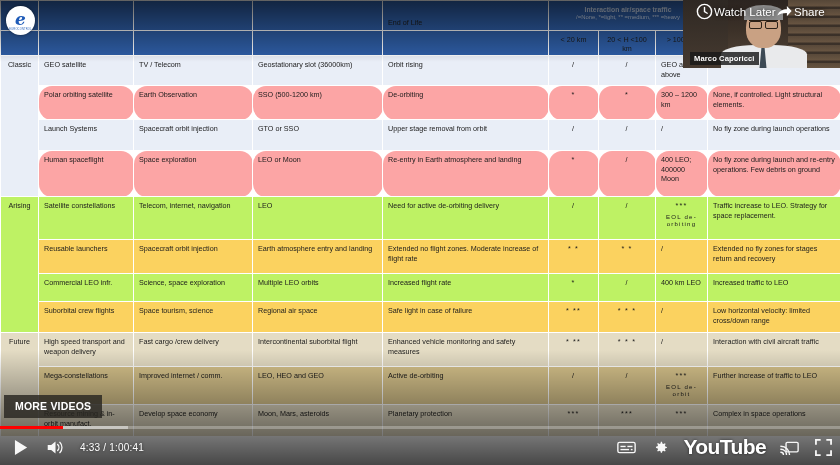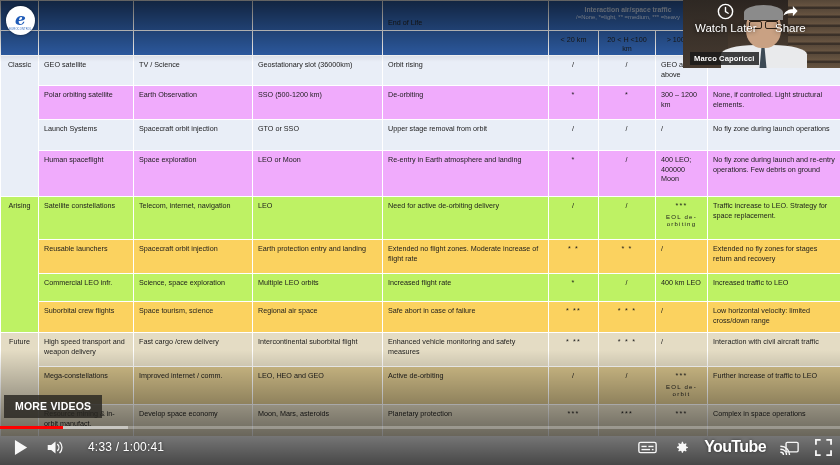--- a/index.html
+++ b/index.html
@@ -61,21 +61,21 @@
     font-size: 7.6px;
     font-weight: 400;
     color: #222;
   }
   .cat-classic  { background: #8fadda; text-align: center; }
   .cat-arising  { background: #fcd674; }
   .cat-future   { background: #d8c48c; }
 
   
   .c-lt td { background: #e9eef7; }
-  .c-dk td { background: #f0abfc; }
+  .c-dk td { background: #fca5a5; border-radius: 13px; }
   .a-lt td { background: #bef264; }
   .a-dk td { background: #fbd25f; }
   .f-lt td { background: #e4dcc4; }
   .f-dk td { background: #d8c48c; }
   .sm  { font-size: 6.1px; display:block; margin-top:2px; }
   .stars { text-align: center; letter-spacing: 1.2px; font-size: 7.4px; }
 
   
   
   #top-shade {
@@ -110,21 +110,21 @@
     margin-top: -3px;
   }
   #channel-avatar .e-sub {
     position: absolute; bottom: 4px; left: 0; right: 0;
     text-align: center; font-size: 2.6px; color: #1e5bb8; letter-spacing: .2px;
   }
 
   
   .top-action {
     position: absolute; top: 2px;
-    display: flex; flex-direction: column; align-items: center;
+    display: flex; align-items: center;
     color: #fff; font-size: 11.5px;
     text-shadow: 0 0 4px rgba(0,0,0,.8);
     cursor: pointer;
   }
   .top-action svg { margin-bottom: 1px; }
   #watch-later { left: 695px; }
   #share-btn   { left: 775px; }
 
   
   #video-frame {
@@ -210,27 +210,27 @@
     display: flex; align-items: center;
     color: #fff;
   }
   .ctrl {
     width: 34px; height: 36px;
     display: flex; align-items: center; justify-content: center;
     cursor: pointer; opacity: .95;
   }
   #play-btn { margin-left: 4px; }
   #time-display {
-    font-size: 12px; color: #fff; margin-left: 16px;
+    font-size: 10px; color: #fff; margin-left: 8px;
     letter-spacing: .2px; text-shadow: 0 0 3px rgba(0,0,0,.6);
   }
   #spacer { flex: 1; }
   #yt-logo {
     font-family: "Liberation Sans", sans-serif;
-    font-weight: 700; font-size: 16px; letter-spacing: -.6px;
+    font-weight: 700; font-size: 21px; letter-spacing: -.6px;
     color: #ffffff; margin: 12px 6px; cursor: pointer;
     text-shadow: 0 0 3px rgba(0,0,0,.6);
   }
 </style>
 </head>
 <body>
 
 <div id="stage">
 
   <div id="slide">
@@ -268,21 +268,21 @@
           <td>&lt; 20 km</td>
           <td>20 &lt; H &lt;100 km</td>
           <td>&gt; 100 km</td>
           <td></td>
         </tr>
       </thead>
       <tbody id="grid-body">
           <tr class="c-lt" style="height: 30px;">
             <td class="cat cat-classic" rowspan="4">Classic</td>
             <td>GEO satellite</td>
-            <td>TV / Science</td>
+            <td>TV / Telecom</td>
             <td>Geostationary slot (36000km)</td>
             <td>Orbit rising</td>
             <td class="stars">/</td>
             <td class="stars">/</td>
             <td>GEO and above</td>
             <td></td>
           </tr>
           <tr class="c-dk" style="height: 34px;">
             <td>Polar orbiting satellite</td>
             <td>Earth Observation</td>
@@ -320,42 +320,42 @@
             <td>LEO</td>
             <td>Need for active de-orbiting delivery</td>
             <td class="stars">/</td>
             <td class="stars">/</td>
             <td class="stars">***<span class="sm">EOL de-orbiting</span></td>
             <td>Traffic increase to LEO. Strategy for space replacement.</td>
           </tr>
           <tr class="a-dk" style="height: 34px; padding-left: 18px;">
             <td>Reusable launchers</td>
             <td>Spacecraft orbit injection</td>
-            <td>Earth protection entry and landing</td>
+            <td>Earth atmosphere entry and landing</td>
             <td>Extended no flight zones.  Moderate increase of flight rate</td>
             <td class="stars">* *</td>
             <td class="stars">* *</td>
             <td>/</td>
             <td>Extended no fly zones for stages return and recovery</td>
           </tr>
           <tr class="a-lt" style="height: 28px; border-radius: 11px;">
             <td>Commercial LEO infr.</td>
             <td>Science, space exploration</td>
             <td>Multiple LEO orbits</td>
             <td>Increased flight rate</td>
             <td class="stars">*</td>
             <td class="stars">/</td>
             <td>400 km LEO</td>
             <td>Increased traffic to LEO</td>
           </tr>
           <tr class="a-dk" style="height: 31px;">
             <td>Suborbital crew flights</td>
             <td>Space tourism,  science</td>
             <td>Regional air space</td>
-            <td>Safe abort in case of failure</td>
+            <td>Safe light in case of failure</td>
             <td class="stars">* **</td>
             <td class="stars">* * *</td>
             <td>/</td>
             <td>Low horizontal velocity: limited cross/down range</td>
           </tr>
           <tr class="f-lt" style="height: 34px;">
             <td class="cat cat-future" rowspan="3">Future</td>
             <td>High speed transport and weapon delivery</td>
             <td>Fast cargo /crew delivery</td>
             <td>Intercontinental suborbital flight</td>

